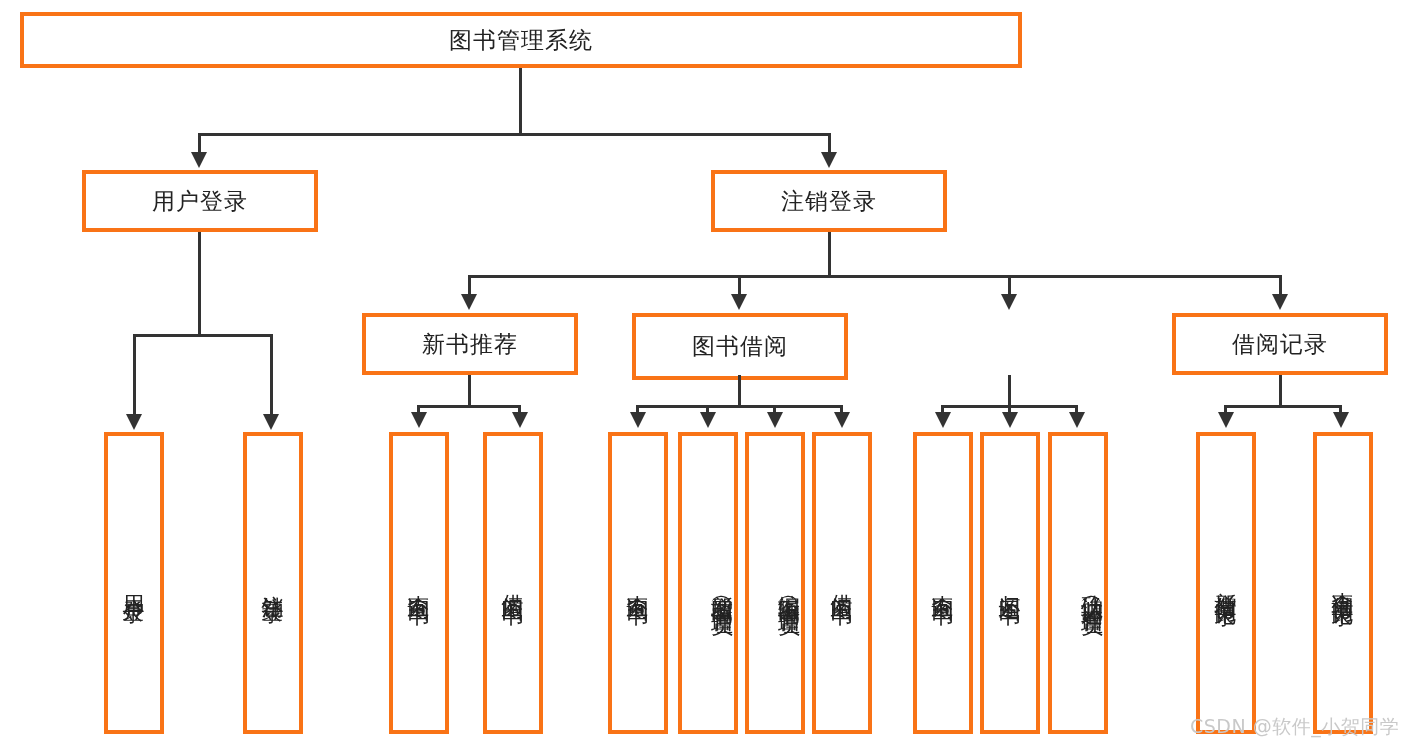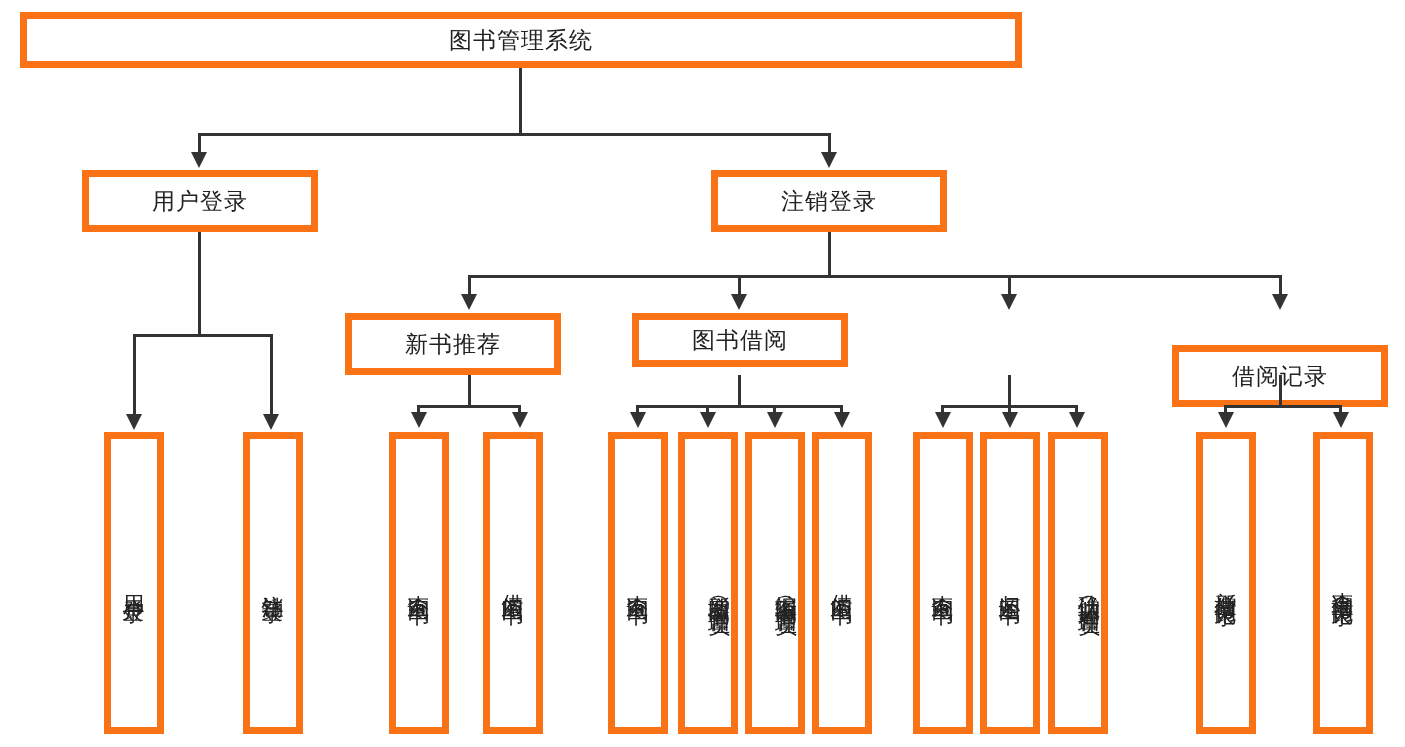--- a/index.html
+++ b/index.html
@@ -13,21 +13,21 @@
   #canvas {
     position: relative;
     width: 1405px;
     height: 747px;
     background: #ffffff;
     overflow: hidden;
   }
   .node {
     position: absolute;
     box-sizing: border-box;
-    border: 7px solid #f97316;
+    border: 4px solid #f97316;
     background: #ffffff;
     display: flex;
     align-items: center;
     justify-content: center;
     color: #222222;
   }
   .node.h {
     font-size: 23px;
     letter-spacing: 1px;
   }
@@ -101,23 +101,23 @@
 
   <div class="edge vline" style="left:468px; top:275px; width:3px; height:23px;"></div>
   <div class="arrow" style="left:461px; top:294px;"></div>
   <div class="edge vline" style="left:738px; top:275px; width:3px; height:23px;"></div>
   <div class="arrow" style="left:731px; top:294px;"></div>
   <div class="edge vline" style="left:1008px; top:275px; width:3px; height:23px;"></div>
   <div class="arrow" style="left:1001px; top:294px;"></div>
   <div class="edge vline" style="left:1279px; top:275px; width:3px; height:23px;"></div>
   <div class="arrow" style="left:1272px; top:294px;"></div>
 
-  <div class="node h" style="left:345px; top:313px; width:216px; height:62px;">新书推荐</div>
-  <div class="node h" style="left:632px; top:313px; width:216px; height:54px;">图书借阅</div>
-  <div class="node h" style="left:1172px; top:313px; width:216px; height:62px;margin-top:32px;">借阅记录</div>
+  <div class="node h" style="left:362px; top:313px; width:216px; height:62px;">新书推荐</div>
+  <div class="node h" style="left:632px; top:313px; width:216px; height:67px;">图书借阅</div>
+  <div class="node h" style="left:1172px; top:313px; width:216px; height:62px;">借阅记录</div>
 
   <div class="edge vline" style="left:468px; top:375px; width:3px; height:33px;"></div>
   <div class="edge hline" style="left:417px; top:405px; width:104px; height:3px;"></div>
   <div class="edge vline" style="left:417px; top:405px; width:3px; height:14px;"></div>
   <div class="arrow" style="left:411px; top:412px;"></div>
   <div class="edge vline" style="left:518px; top:405px; width:3px; height:14px;"></div>
   <div class="arrow" style="left:512px; top:412px;"></div>
 
   <div class="edge vline" style="left:738px; top:375px; width:3px; height:33px;"></div>
   <div class="edge hline" style="left:636px; top:405px; width:206px; height:3px;"></div>
@@ -157,14 +157,15 @@
   <div class="node v" style="left:745px; top:432px; width:60px; height:302px;">编辑图书（管理员）</div>
   <div class="node v mid" style="left:812px; top:432px; width:60px; height:302px;">借阅图书</div>
 
   <div class="node v mid" style="left:913px; top:432px; width:60px; height:302px;">查询图书</div>
   <div class="node v mid" style="left:980px; top:432px; width:60px; height:302px;">归还图书</div>
   <div class="node v" style="left:1048px; top:432px; width:60px; height:302px;">确认归还（管理员）</div>
 
   <div class="node v mid" style="left:1196px; top:432px; width:60px; height:302px;">新增借阅记录</div>
   <div class="node v mid" style="left:1313px; top:432px; width:60px; height:302px;">查询借阅记录</div>
 
+  <div class="watermark" style="left:1190px; top:714px;">CSDN @软件_小贺同学</div>
 
 </div>
 
 </body></html>

